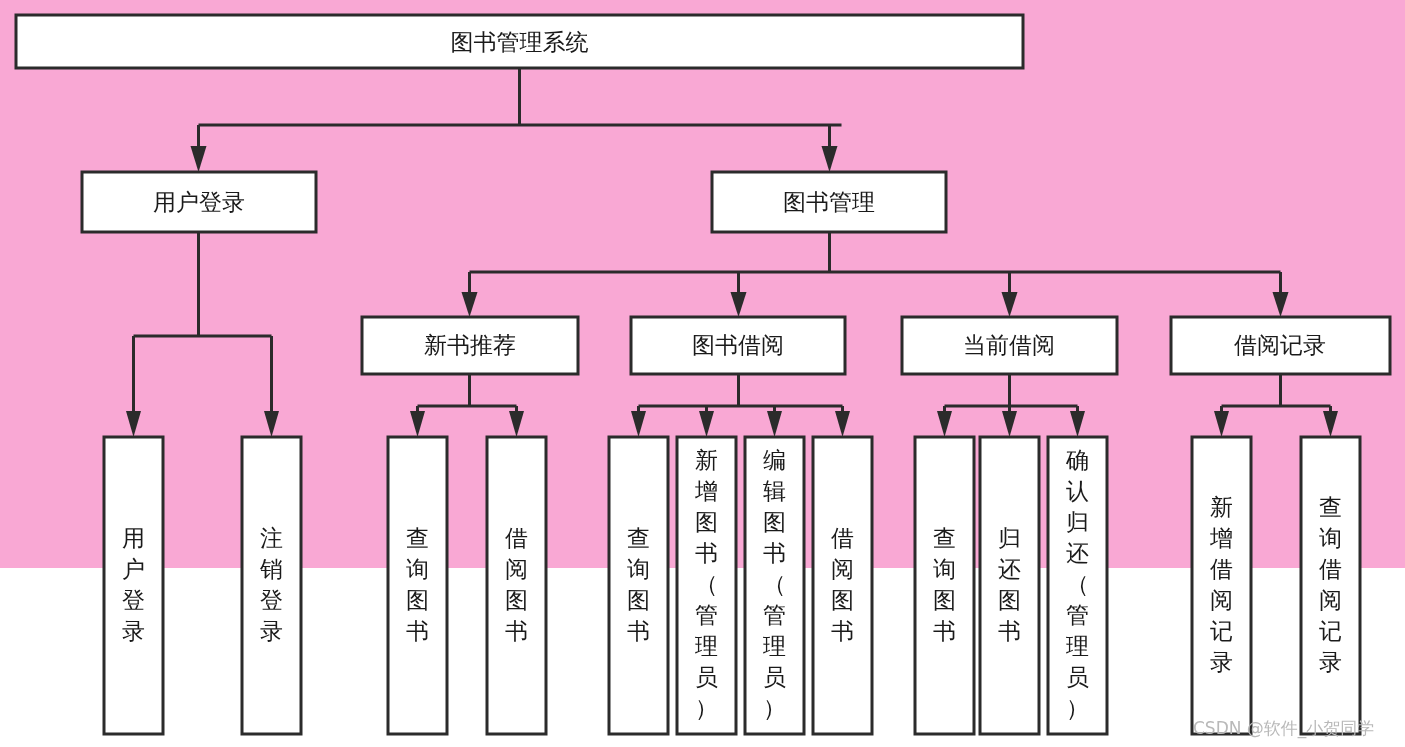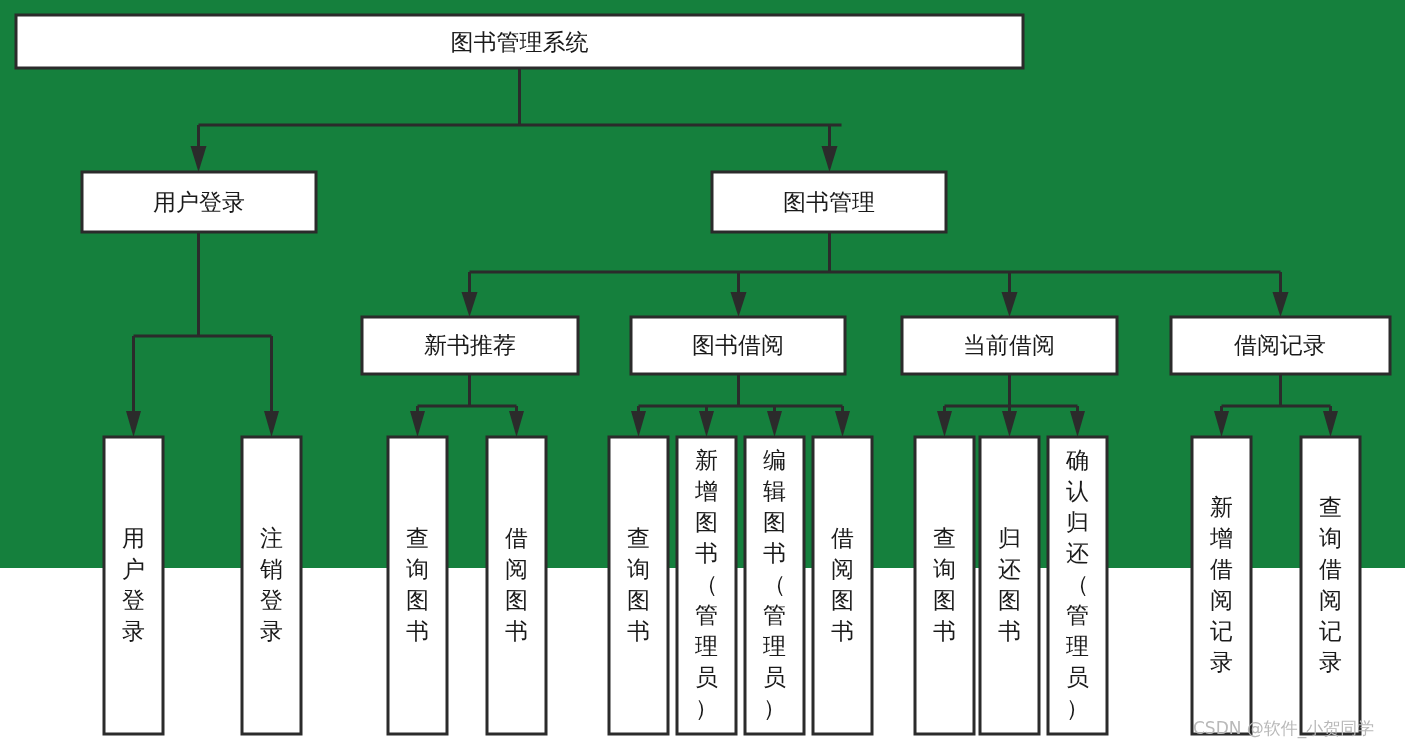--- a/index.html
+++ b/index.html
@@ -10,21 +10,21 @@
   body {
     width: 1405px;
     height: 747px;
     overflow: hidden;
     font-family: "DejaVu Sans", "Liberation Sans", sans-serif;
   }
   #diagram-root {
     position: relative;
     width: 1405px;
     height: 568px;
-    background: #15803d;
+    background: #f9a8d4;
     text-align: right;
   }
   svg#tree-svg {
     position: absolute;
     left: 0;
     top: 0;
     width: 1405px;
     height: 747px;
     display: block;
   }

